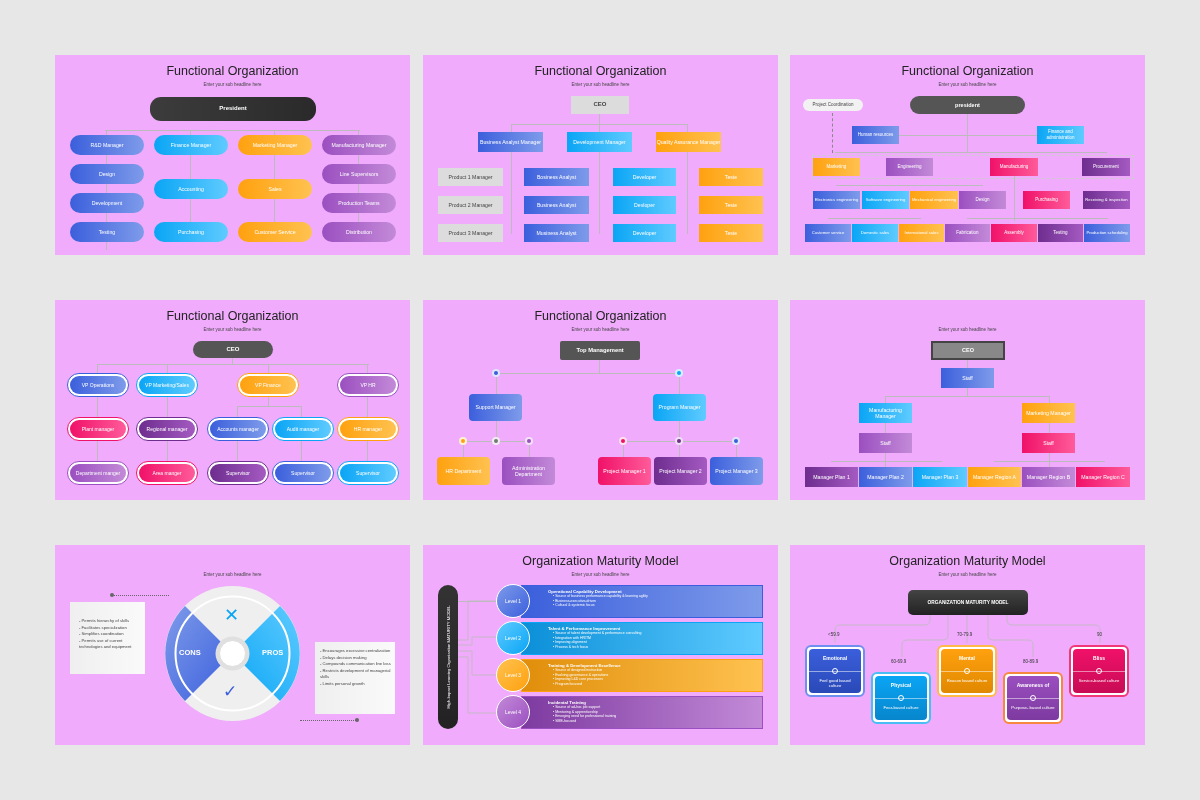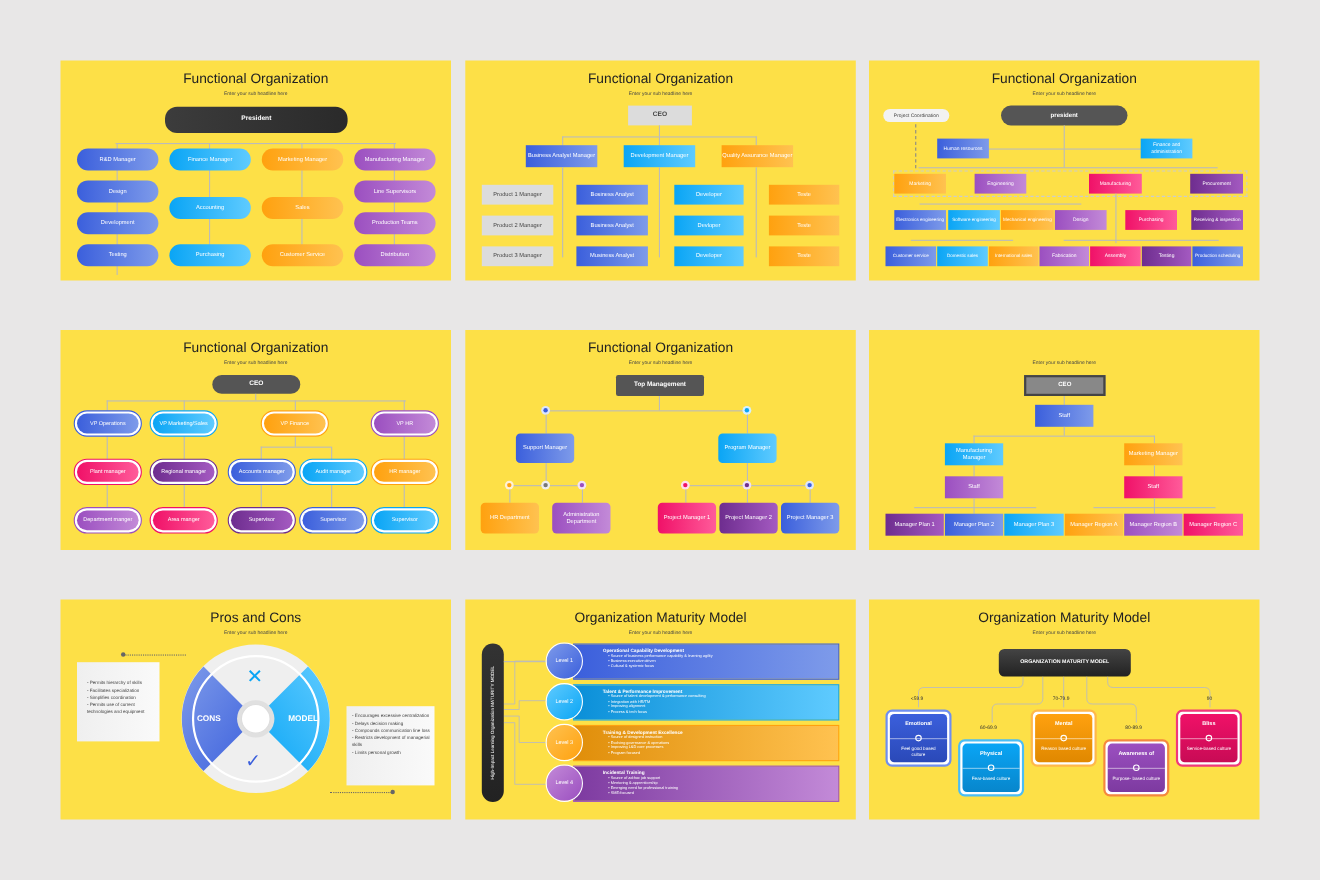--- a/index.html
+++ b/index.html
@@ -1,17 +1,17 @@
 <!DOCTYPE html>
 <html><head>
 <meta charset="utf-8">
 <style>
 *{box-sizing:border-box;margin:0;padding:0}
 body{width:1200px;height:800px;background:#e8e7e7;font-family:"Liberation Sans",sans-serif;position:relative;overflow:hidden}
-.slide{position:absolute;width:355px;height:200px;background:#fde047;overflow:hidden}
+.slide{position:absolute;width:355px;height:200px;background:#f0abfc;overflow:hidden}
 .s-title{position:absolute;left:0;right:0;top:9px;text-align:center;font-size:12.5px;color:#222}
 .s-sub{position:absolute;left:0;right:0;top:27px;text-align:center;font-size:4.5px;color:#444}
 .abs{position:absolute}
 .box{position:absolute;display:flex;align-items:center;justify-content:center;text-align:center;color:#fff;font-size:5.2px;line-height:1.25}
 .pill{border-radius:11px}
 .ln{position:absolute;background:#bbb}
 .blue{background:linear-gradient(90deg,#3b5fdc,#7e9bea)}
 .cyan{background:linear-gradient(90deg,#0aa5f5,#5fcbff)}
 .orange{background:linear-gradient(90deg,#ffa10f,#ffc250)}
 .purple{background:linear-gradient(90deg,#9b4fc0,#c38ad8)}
@@ -258,21 +258,20 @@
   <div class="ln" style="left:204px;top:161px;width:111px;height:1px"></div>
   <div class="box dpurple" style="left:15px;top:167px;width:53px;height:20px">Manager Plan 1</div>
   <div class="box blue" style="left:69px;top:167px;width:53px;height:20px">Manager Plan 2</div>
   <div class="box cyan" style="left:123px;top:167px;width:54px;height:20px">Manager Plan 3</div>
   <div class="box orange" style="left:178px;top:167px;width:53px;height:20px">Manager Region A</div>
   <div class="box purple" style="left:232px;top:167px;width:53px;height:20px">Manager Region B</div>
   <div class="box pink" style="left:286px;top:167px;width:54px;height:20px">Manager Region C</div>
 </div>
 
 <div class="slide" style="left:55px;top:545px">
-  <div class="s-title">Pros and Cons</div>
   <div class="s-sub">Enter your sub headline here</div>
   <div class="abs" style="left:15px;top:57px;width:75px;height:72px;background:linear-gradient(90deg,#efefef,#fafafa);padding:16px 0 0 9px">
     <ul class="bl">
       <li>Permits hierarchy of skills</li>
       <li>Facilitates specialization</li>
       <li>Simplifies coordination</li>
       <li>Permits use of current technologies and equipment</li>
     </ul>
   </div>
   <div class="abs" style="left:56px;top:50px;width:58px;height:0;border-top:1px dotted #666"></div>
@@ -291,21 +290,21 @@
       </defs>
       <path d="M67.5 67.5 L20 20 A67 67 0 0 0 20 115 Z" fill="url(#gp)"></path>
       <path d="M67.5 67.5 L115 20 A67 67 0 0 1 115 115 Z" fill="url(#gc)"></path>
       <circle cx="67.5" cy="67.5" r="57" fill="none" stroke="#fff" stroke-width="2"></circle>
       <circle cx="67.5" cy="67.5" r="17" fill="#e0e0e0"></circle>
       <circle cx="67.5" cy="67.5" r="13" fill="#fff" stroke="#ddd" stroke-width="1"></circle>
     </svg>
     <div class="abs" style="left:59px;top:20px;font-size:18px;color:#0aa5f5;line-height:1">✕</div>
     <div class="abs" style="left:58px;top:97px;font-size:17px;color:#3b5fdc;line-height:1">✓</div>
     <div class="abs" style="left:14px;top:62px;color:#fff;font-size:7.5px;font-weight:bold">CONS</div>
-    <div class="abs" style="left:97px;top:62px;color:#fff;font-size:7.5px;font-weight:bold">MODEL</div>
+    <div class="abs" style="left:97px;top:62px;color:#fff;font-size:7.5px;font-weight:bold">PROS</div>
   </div>
   <div class="abs" style="left:260px;top:97px;width:80px;height:72px;background:linear-gradient(90deg,#efefef,#fafafa);padding:6px 0 0 5px">
     <ul class="bl">
       <li>Encourages excessive centralization</li>
       <li>Delays decision making</li>
       <li>Compounds communication line loss</li>
       <li>Restricts development of managerial skills</li>
       <li>Limits personal growth</li>
     </ul>
   </div>

